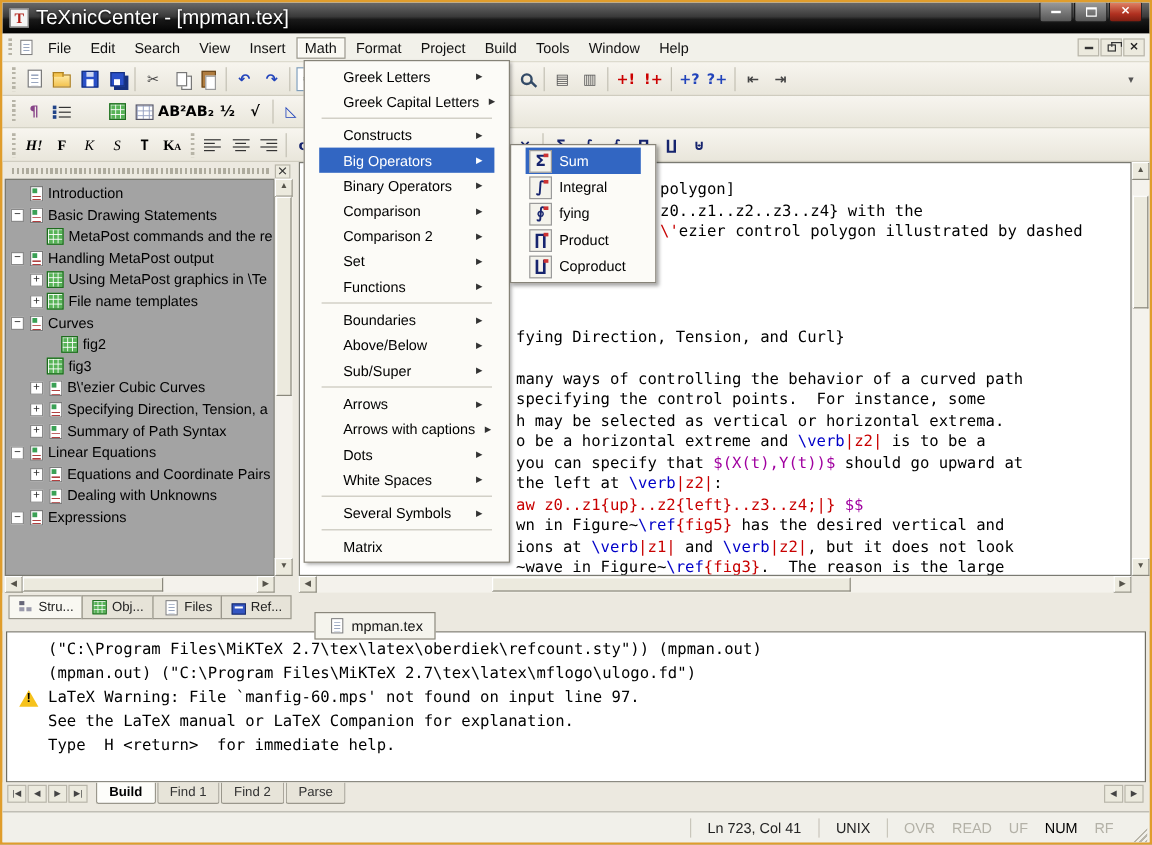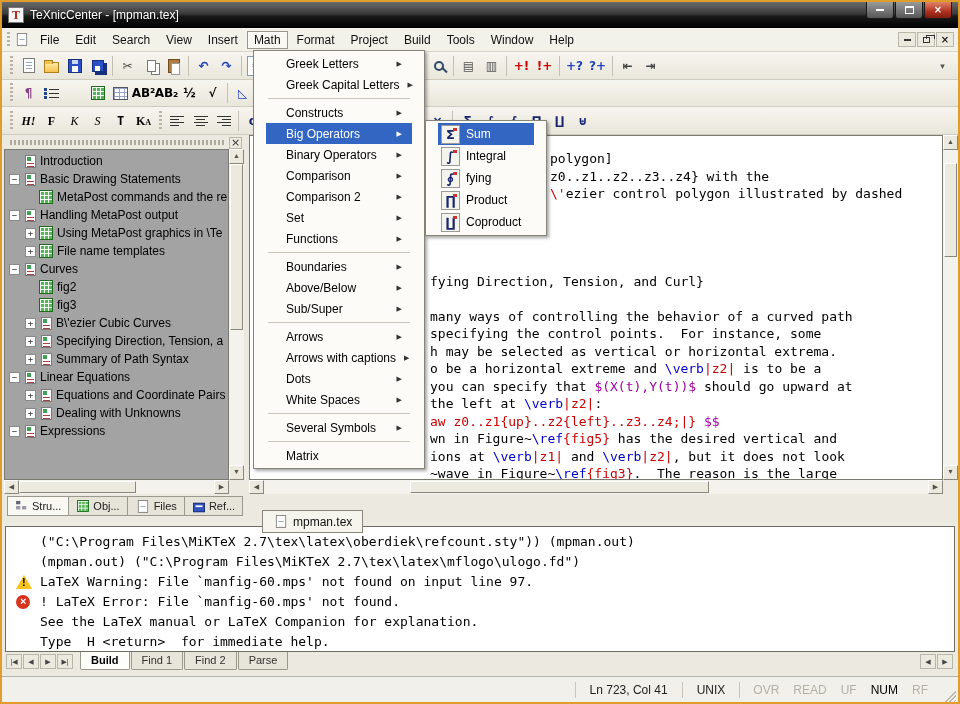--- a/index.html
+++ b/index.html
@@ -7,21 +7,21 @@
   .window{
     width:960px;height:704px;border:2px solid #e09d2c;background:#ece9e0;
     position:relative;display:flex;flex-direction:column;overflow:hidden;
     font-family:"Liberation Sans",sans-serif;
   }
   
   .titlebar{height:26px;flex:none;display:flex;align-items:center;padding:0 6px;
     background:linear-gradient(#6a6a6a,#3a3a3a 45%,#191919 55%,#000);color:#fff;}
   .app-icon{width:16px;height:16px;background:#f6f6f6;border:1px solid #777;color:#b02018;
     font:bold 12px/14px "Liberation Serif",serif;text-align:center;flex:none;}
-  .title-text{margin-left:6px;font-size:12px;text-shadow:0 1px 2px #000;white-space:nowrap;}
+  .title-text{margin-left:6px;font-size:17px;text-shadow:0 1px 2px #000;white-space:nowrap;}
   .win-buttons{margin-left:auto;display:flex;align-items:flex-start;height:100%;}
   .wb{width:28px;height:17px;margin-left:1px;border:1px solid #1a1a1a;border-top:none;
     display:flex;align-items:center;justify-content:center;color:#fff;font:bold 10px/1 "DejaVu Sans",sans-serif;
     background:linear-gradient(#9a9a9a,#565656);border-radius:0 0 3px 3px;}
   .wb.close{background:linear-gradient(#e08466,#b03020 60%,#7d1d10);}
   .dash-glyph{width:8px;height:2px;background:#fff;display:inline-block;}
   .box-glyph{width:9px;height:8px;border:1px solid #fff;border-top-width:2px;display:inline-block;}
   
   .menubar{height:24px;flex:none;display:flex;align-items:center;background:#f2f1ea;
     border-bottom:1px solid #d8d5c8;padding:0 4px;font-size:12px;color:#111;}
@@ -490,21 +490,21 @@
             <div class="tree-row" style="padding-left: 20px;">
               <span class="exp">+</span>
               <span class="ti ti-figure"></span>
               <span class="tree-label">File name templates</span>
             </div>
             <div class="tree-row" style="padding-left: 4px;">
               <span class="exp">−</span>
               <span class="ti ti-section"></span>
               <span class="tree-label">Curves</span>
             </div>
-            <div class="tree-row" style="padding-left: 20px;">
+            <div class="tree-row" style="padding-left: 32px;">
               <span class="exp-spacer"></span>
               <span class="ti ti-figure"></span>
               <span class="tree-label">fig2</span>
             </div>
             <div class="tree-row" style="padding-left: 20px;">
               <span class="exp-spacer"></span>
               <span class="ti ti-figure"></span>
               <span class="tree-label">fig3</span>
             </div>
             <div class="tree-row" style="padding-left: 20px;">
@@ -611,21 +611,20 @@
           <span class="ic sm ic-page"></span>
           <span class="dtab-label">mpman.tex</span>
         </span>
       </div>
   </div>
 
   <div class="output-wrap" id="output">
       <div class="out-line"><span class="out-text">("C:\Program Files\MiKTeX 2.7\tex\latex\oberdiek\refcount.sty")) (mpman.out)</span></div>
       <div class="out-line"><span class="out-text">(mpman.out) ("C:\Program Files\MiKTeX 2.7\tex\latex\mflogo\ulogo.fd")</span></div>
       <div class="out-line"><span class="warn-ic"></span><span class="out-text">LaTeX Warning: File `manfig-60.mps' not found on input line 97.</span></div>
-      <div class="out-line"><span class="err-ic"></span><span class="out-text">! LaTeX Error: File `manfig-60.mps' not found.</span></div>
       <div class="out-line"><span class="out-text">See the LaTeX manual or LaTeX Companion for explanation.</span></div>
       <div class="out-line"><span class="out-text">Type  H &lt;return&gt;  for immediate help.</span></div>
     </div>
 
   <div class="output-tabbar">
     <span class="onav">|◀</span>
     <span class="onav">◀</span>
     <span class="onav">▶</span>
     <span class="onav">▶|</span>
     <div class="otabs" id="output-tabs">

